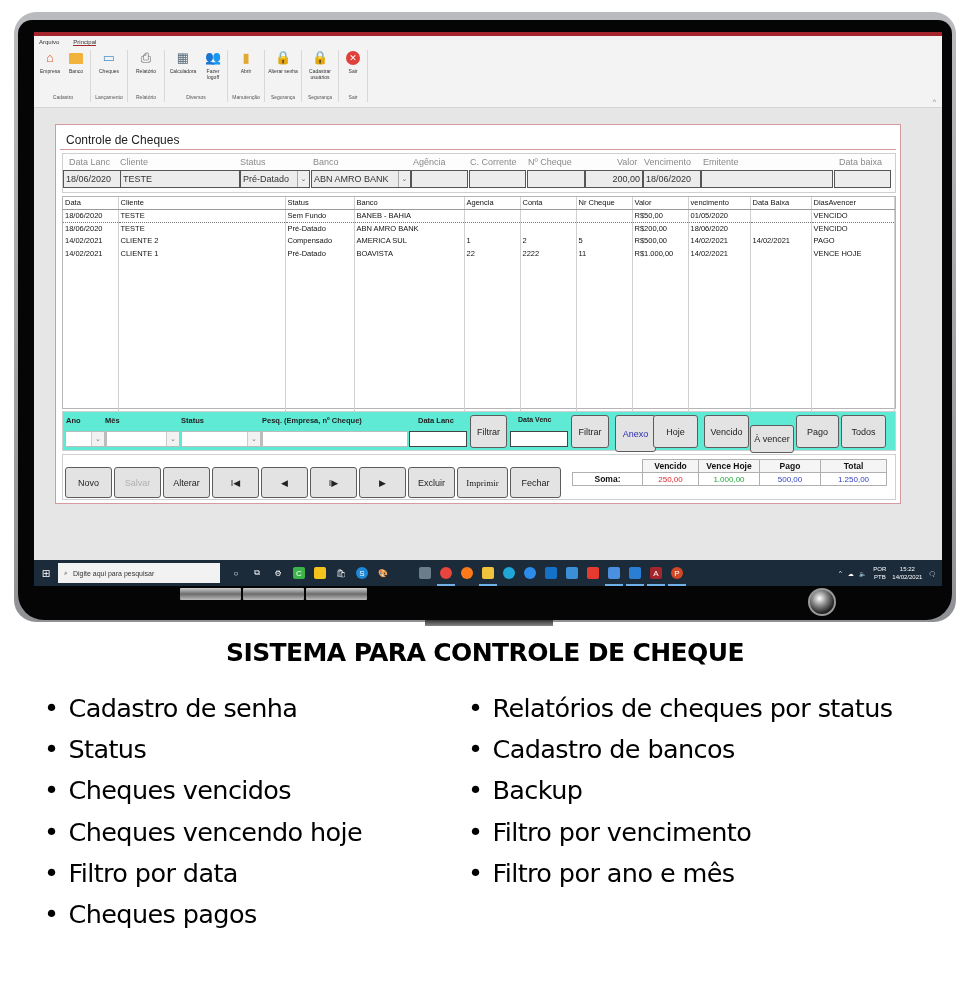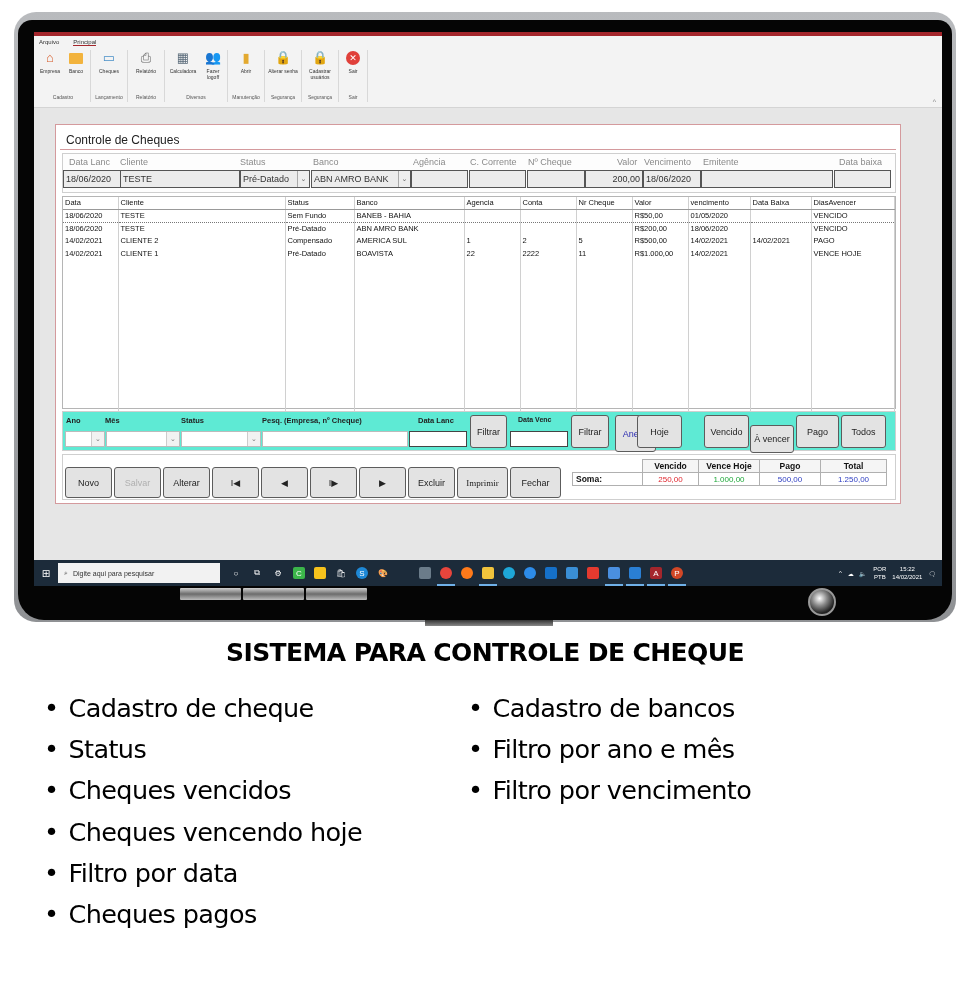--- a/index.html
+++ b/index.html
@@ -61,21 +61,21 @@
   .btn { position: absolute; background: #e3e3e3; border: 1px solid #5c5c5c; border-radius: 3px; font-size: 9px; color: #222; display: flex; align-items: center; justify-content: center; cursor: pointer; }
   .btn.blue { color: #2b2bb0; }
   .btn.disabled { color: #b0b0b0; }
 
   .navbar { position: absolute; left: 6px; top: 329px; width: 834px; height: 46px; background: #fff; border: 1px solid #cfcfcf; }
 
   .totals { position: absolute; left: 509px; top: 4px; border-collapse: collapse; font-size: 8px; }
   .totals td { border: 1px solid #b0b0b0; height: 13px; padding: 0 3px; text-align: center; white-space: nowrap; }
   .totals .hdr td { font-weight: bold; font-size: 8.5px; background: #f5f5f5; }
   .totals .hdr td.blank { border: none; background: transparent; }
-  .totals .rlabel { text-align: left; font-weight: bold; font-size: 8.5px; width: 66px; }
+  .totals .rlabel { text-align: center; font-weight: bold; font-size: 8.5px; width: 66px; }
 
   
   .taskbar { position: absolute; left: 0; top: 528px; width: 908px; height: 26px; background: #1c2b3a; display: flex; align-items: center; }
   .start { width: 24px; height: 26px; display: flex; align-items: center; justify-content: center; color: #fff; font-size: 10px; }
   .tsearch { width: 162px; height: 20px; background: #f2f2f2; display: flex; align-items: center; font-size: 7px; color: #333; padding-left: 6px; gap: 5px; }
   .ticons { display: flex; align-items: center; gap: 9px; margin-left: 10px; }
   .tico { width: 12px; height: 12px; border-radius: 2px; font-size: 8px; color: #fff; display: flex; align-items: center; justify-content: center; position: relative; }
   .tico.active::after { content: ""; position: absolute; left: -3px; bottom: -7px; width: 18px; height: 2px; background: #6fb0e8; }
   .tray { position: absolute; right: 6px; top: 0; height: 26px; display: flex; align-items: center; gap: 6px; color: #fff; font-size: 6px; }
   .tray-col { display: flex; flex-direction: column; align-items: center; line-height: 8px; }
@@ -336,21 +336,21 @@
         </span>
       <span class="ffield" style="left:118px;width:80px;">
           <span class="dd">⌄</span>
         </span>
       <span class="ffield" style="left:199px;width:146px;"></span>
       <span class="ffield box" style="left:346px;width:58px;"></span>
       <div class="btn" style="left:407px;top:3px;width:37px;height:33px;">Filtrar</div>
       <span class="ffield box" style="left:447px;width:58px;"></span>
       <div class="btn" style="left:508px;top:3px;width:38px;height:33px;">Filtrar</div>
       <div class="btn blue" style="left:552px;top:3px;width:41px;height:37px;">Anexo</div>
-      <div class="btn" style="left:574px;top:3px;width:45px;height:33px;text-align:center;">Hoje</div>
+      <div class="btn" style="left:590px;top:3px;width:45px;height:33px;text-align:center;">Hoje</div>
       <div class="btn" style="left:641px;top:3px;width:45px;height:33px;">Vencido</div>
       <div class="btn" style="left:687px;top:13px;width:44px;height:28px;">À vencer</div>
       <div class="btn" style="left:733px;top:3px;width:43px;height:33px;">Pago</div>
       <div class="btn" style="left:778px;top:3px;width:45px;height:33px;">Todos</div>
     </div>
 
     <div class="navbar">
       <div class="btn" style="left:2px;top:12px;width:47px;height:31px;">Novo</div>
       <div class="btn disabled" style="left:51px;top:12px;width:47px;height:31px;">Salvar</div>
       <div class="btn" style="left:100px;top:12px;width:47px;height:31px;">Alterar</div>
@@ -433,24 +433,26 @@
 <div class="monitor-btns">
   <span class="monitor-btn"></span>
   <span class="monitor-btn"></span>
   <span class="monitor-btn"></span>
 </div>
 <div class="power-btn"></div>
 <div class="stand"></div>
 
 <div class="headline">SISTEMA PARA CONTROLE DE CHEQUE</div>
 <ul class="features left">
-  <li>Cadastro de cheque</li>
+  <li>Cadastro de senha</li>
   <li>Status</li>
   <li>Cheques vencidos</li>
   <li>Cheques vencendo hoje</li>
   <li>Filtro por data</li>
   <li>Cheques pagos</li>
 </ul>
 <ul class="features right">
+  <li>Relatórios de cheques por status</li>
   <li>Cadastro de bancos</li>
+  <li>Backup</li>
+  <li>Filtro por vencimento</li>
   <li>Filtro por ano e mês</li>
-  <li>Filtro por vencimento</li>
 </ul>
 
 </body></html>

